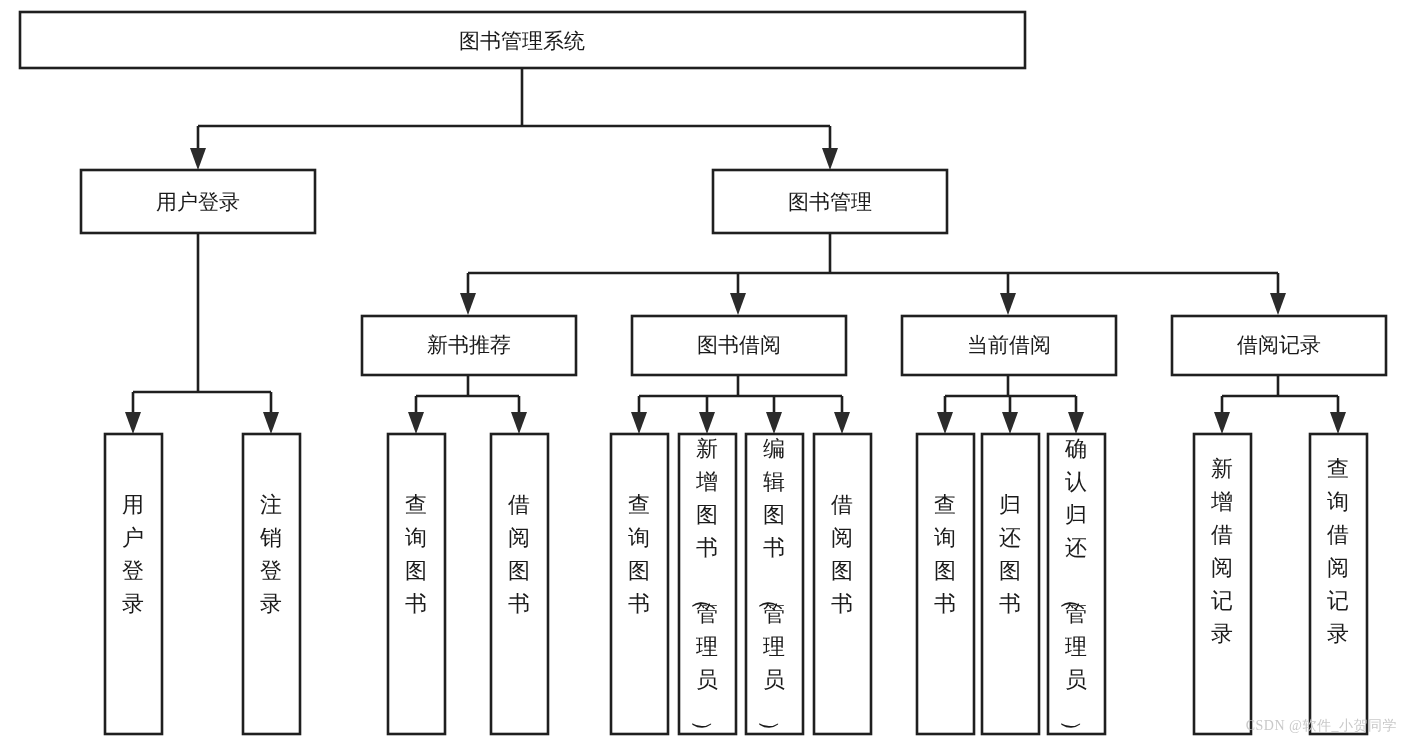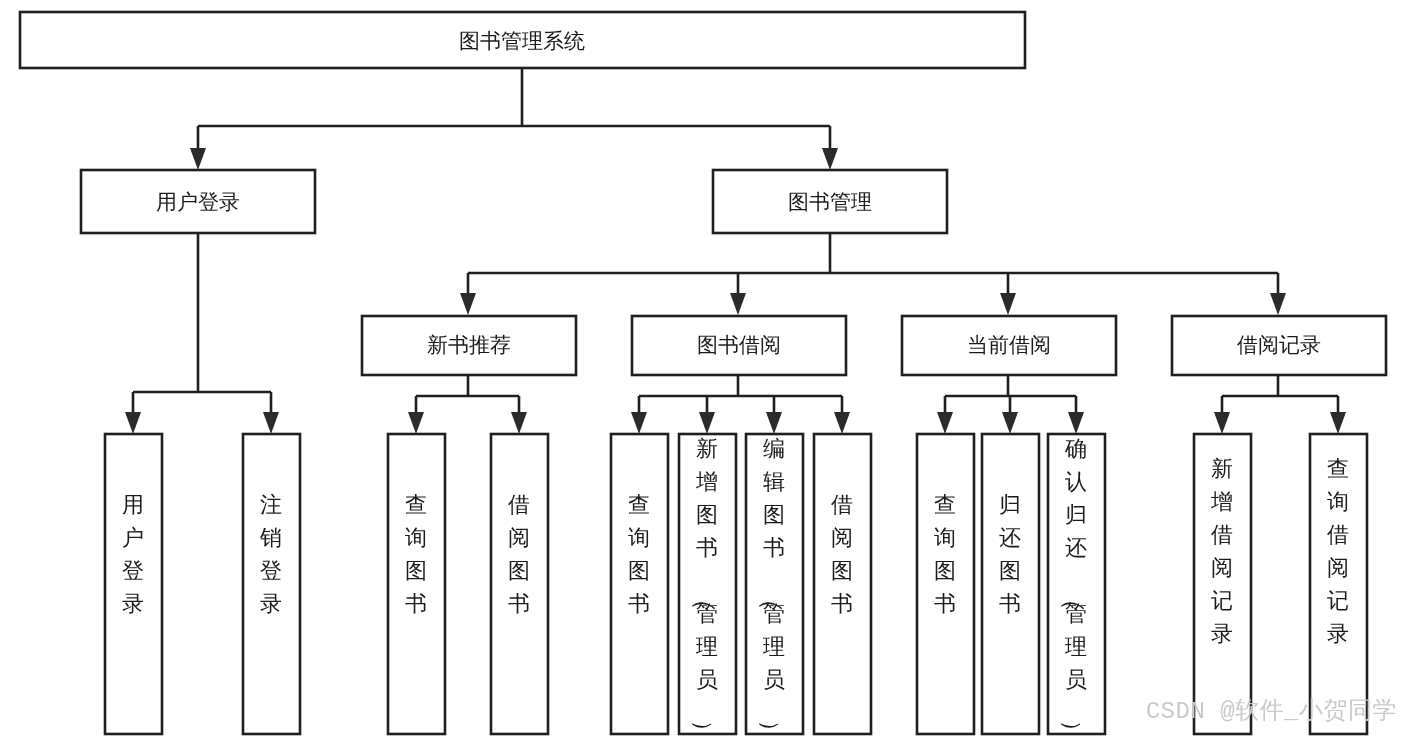--- a/index.html
+++ b/index.html
@@ -45,24 +45,24 @@
     fill: none;
     stroke-linecap: butt;
   }
   .arrow-head {
     fill: #2b2b2b;
     stroke: none;
   }
   .watermark {
     position: absolute;
     right: 8px;
-    bottom: 21px;
+    bottom: 12px;
     color: #c9c9c9;
-    font-size: 24px;
-    font-family: Liberation Mono, monospace;
+    font-size: 14px;
+    font-family: Liberation Serif, serif;
     letter-spacing: 0.5px;
     white-space: nowrap;
     user-select: none;
   }
 </style>
 </head>
 <body>
 
 <svg id="chart-root" viewBox="0 0 1405 747" xmlns="http://www.w3.org/2000/svg">
 

